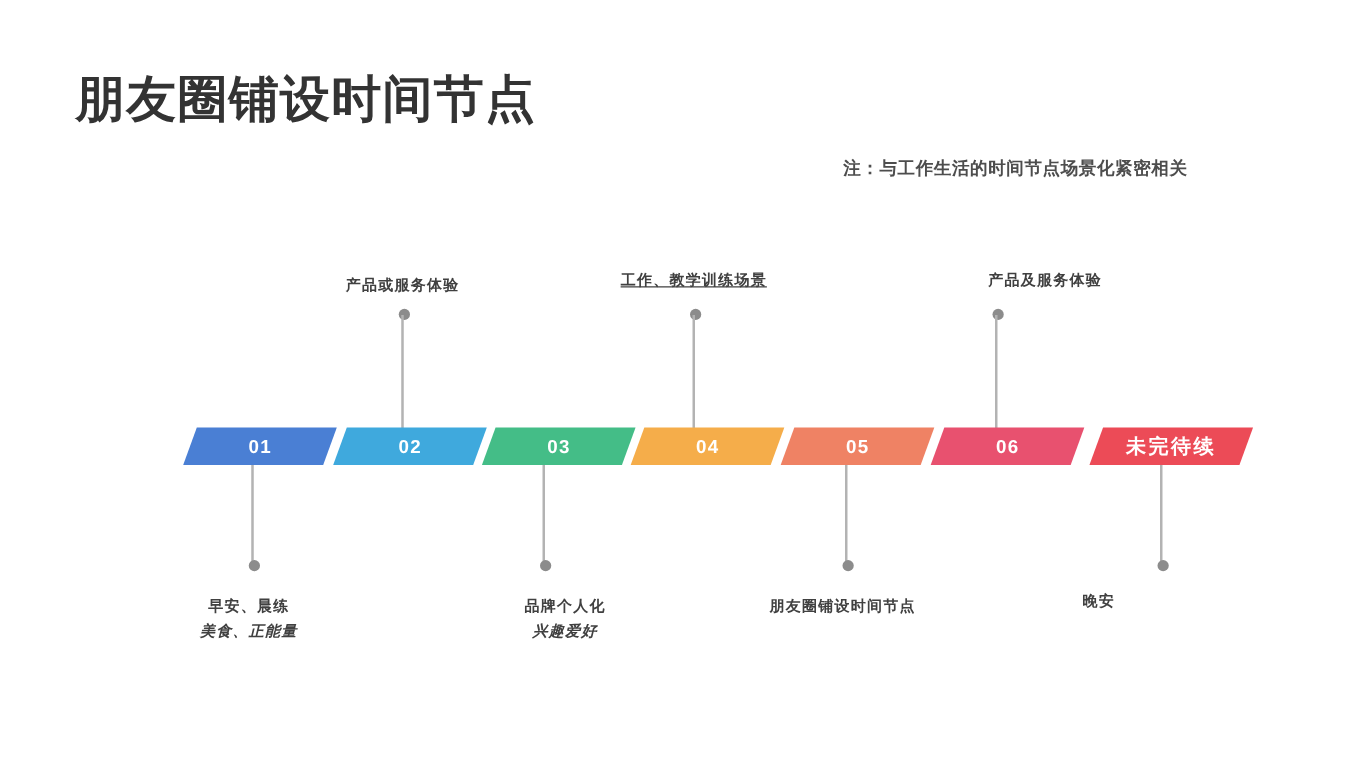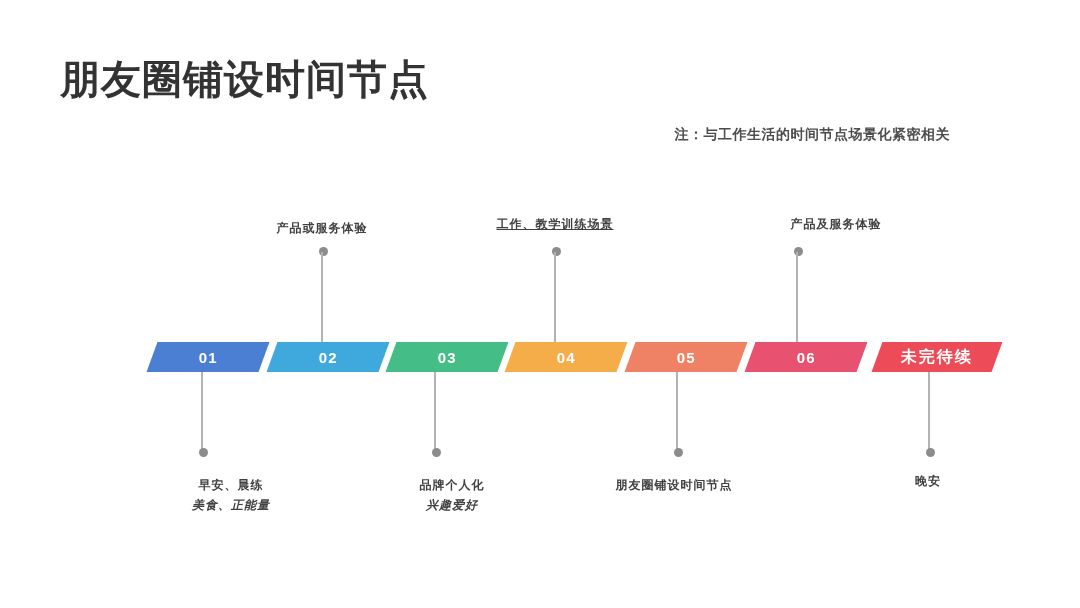--- a/index.html
+++ b/index.html
@@ -163,28 +163,28 @@
 
   <div class="connector" style="left:434px; top:372px; height:78px;"></div>
   <div class="dot" style="left:435px; top:448px;"></div>
 
   <div class="connector" style="left:676px; top:372px; height:78px;"></div>
   <div class="dot" style="left:677px; top:448px;"></div>
 
   <div class="connector" style="left:928px; top:372px; height:78px;"></div>
   <div class="dot" style="left:929px; top:448px;"></div>
 
-  <div class="caption bottom" style="left:199px; top:476px;margin-left:32px;">
+  <div class="caption bottom" style="left:199px; top:476px;">
     <span>早安、晨练</span>
     <span class="line2">美食、正能量</span>
   </div>
   <div class="caption bottom" style="left:452px; top:476px;">
     <span>品牌个人化</span>
     <span class="line2">兴趣爱好</span>
   </div>
   <div class="caption bottom" style="left:674px; top:476px;">
     <span>朋友圈铺设时间节点</span>
   </div>
-  <div class="caption bottom" style="left:928px; top:472px;">
+  <div class="caption bottom" style="left:879px; top:472px;">
     <span>晚安</span>
   </div>
 
 </div>
 
 </body></html>

